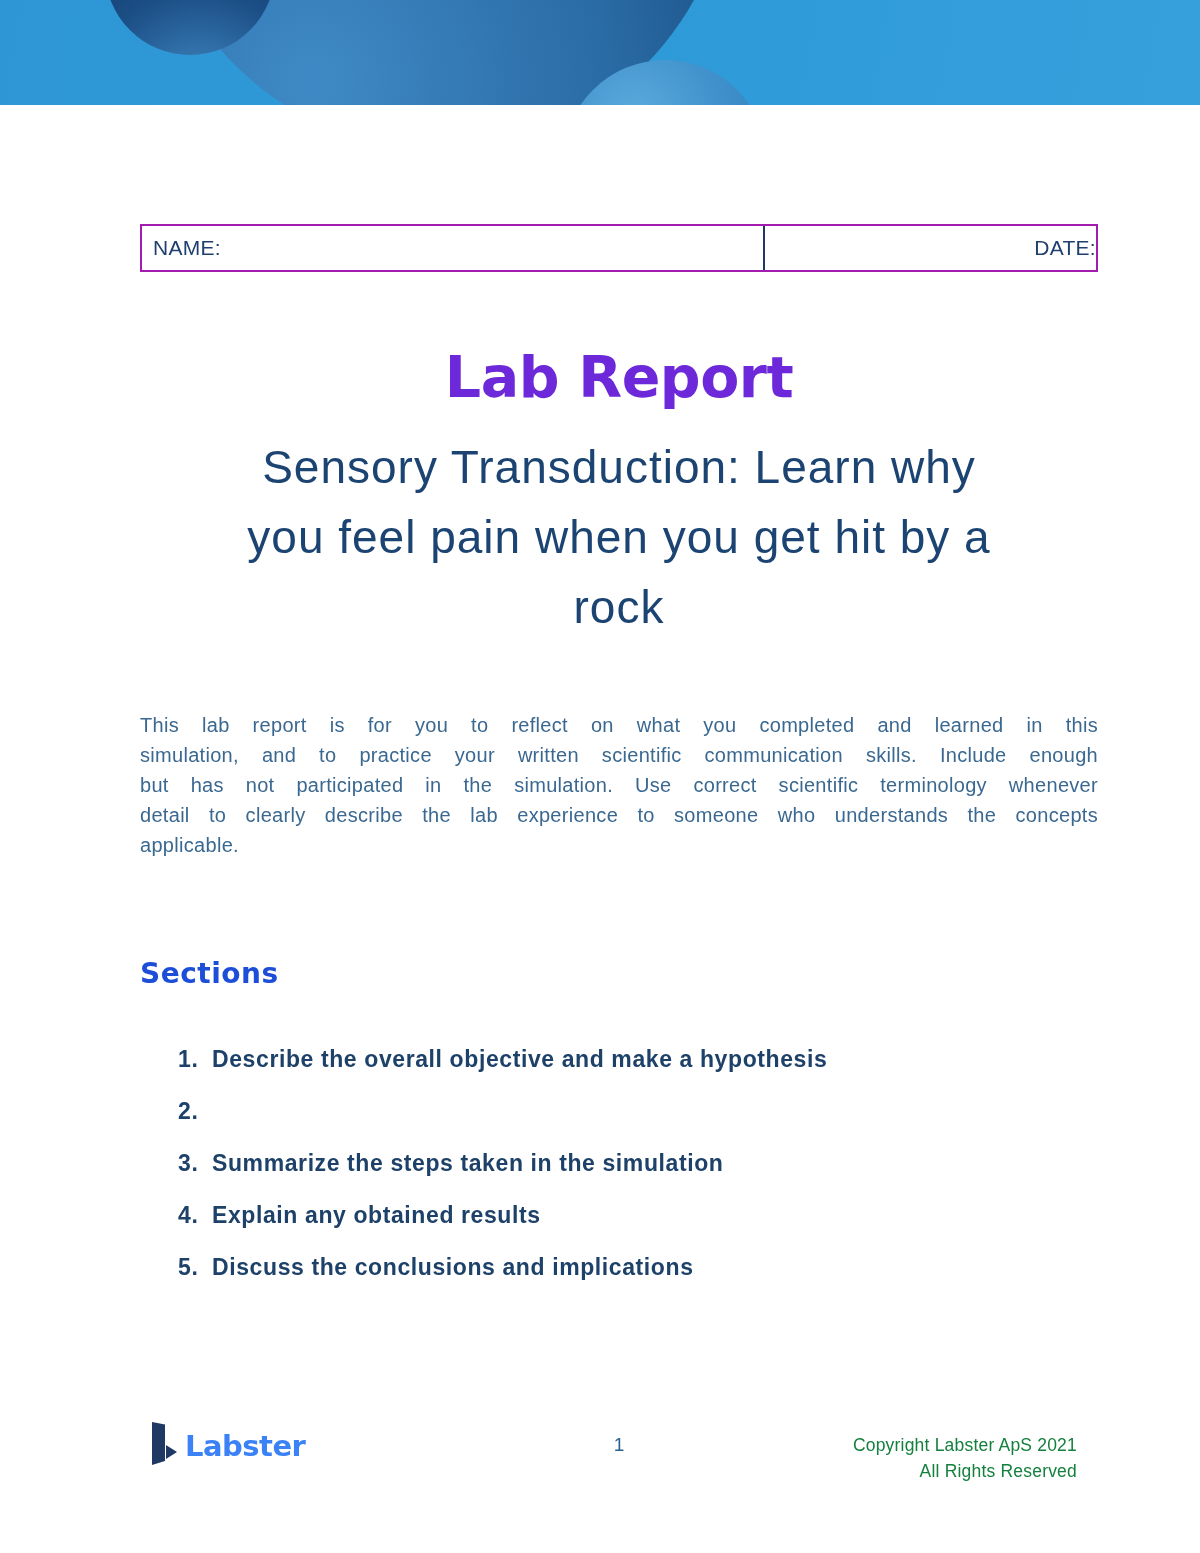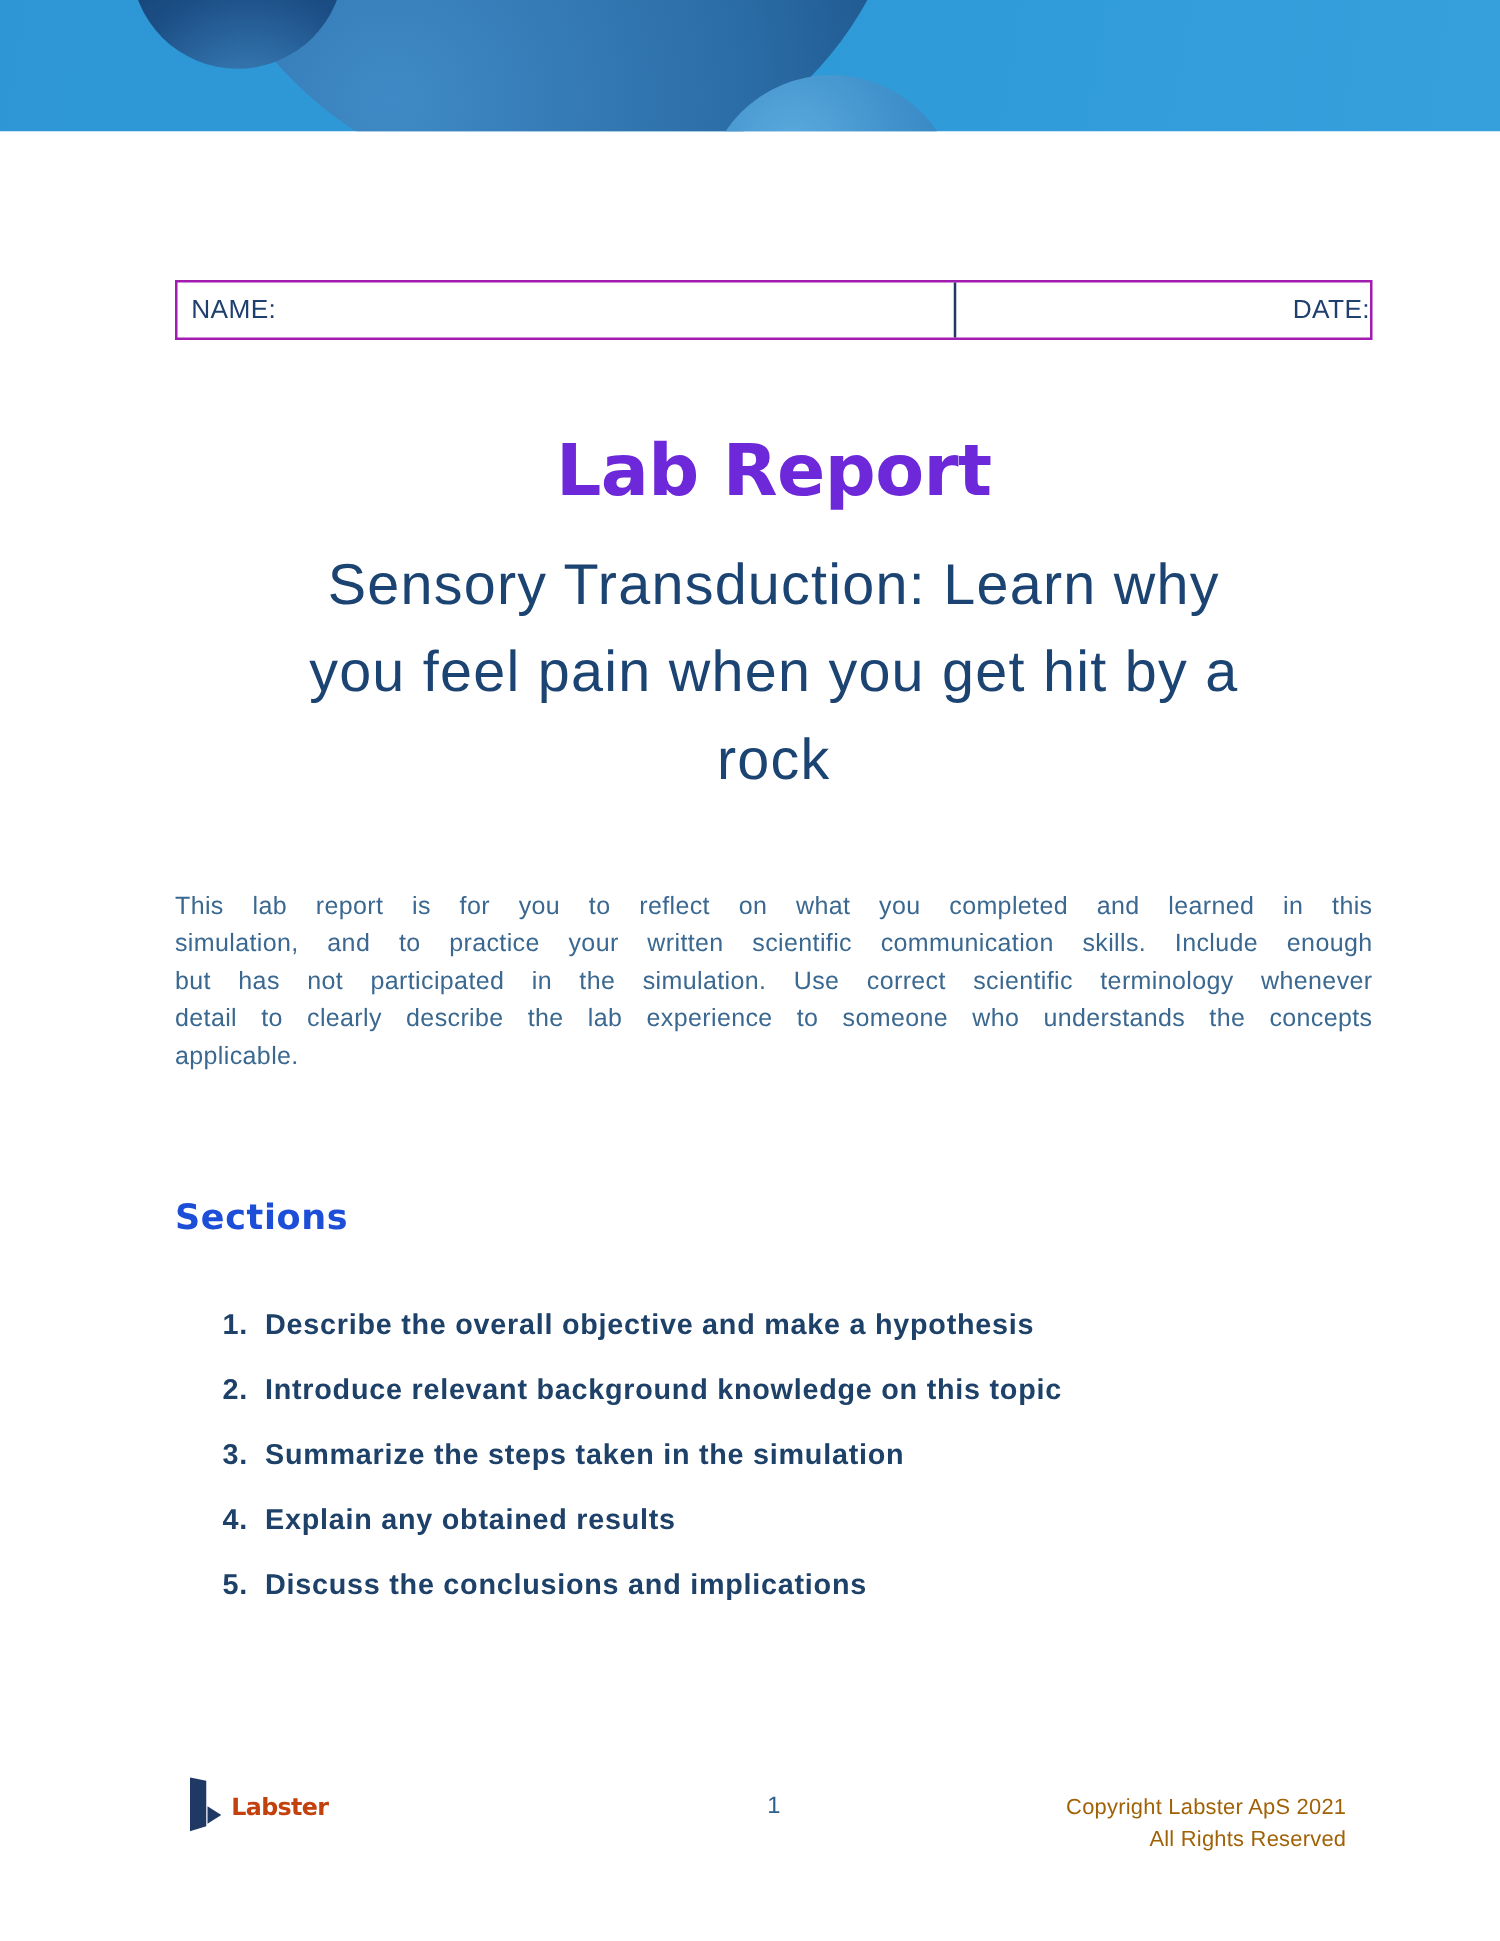--- a/index.html
+++ b/index.html
@@ -119,40 +119,40 @@
 
   
   .footer-logo {
     position: absolute;
     left: 150px; top: 1421px;
     display: flex; align-items: center; gap: 8px;
   }
   .footer-logo .brand {
     font-family: "DejaVu Sans", sans-serif;
     font-weight: bold;
-    font-size: 19px;
-    color: #c2410c;
+    font-size: 29px;
+    color: #3b82f6;
     letter-spacing: -0.5px;
   }
   .page-number {
     position: absolute;
     left: 140px; top: 1434px;
     width: 958px;
     text-align: center;
     font-size: 19px;
     color: #2d6090;
   }
   .copyright {
     position: absolute;
     right: 123px; top: 1432px;
     text-align: right;
     font-size: 17.5px;
     line-height: 26px;
     letter-spacing: 0.2px;
-    color: #a16207;
+    color: #15803d;
   }
 </style>
 </head>
 <body>
 
 <div class="page">
 
   <div class="header">
     <div class="sphere sphere-big"></div>
     <div class="sphere sphere-small"></div>
@@ -186,21 +186,20 @@
 
   <div class="sections-heading">Sections</div>
 
   <ol class="sections-list">
     <li class="section-item">
       <span class="num">1.</span>
       <span>Describe the overall objective and make a hypothesis</span>
     </li>
     <li class="section-item">
       <span class="num">2.</span>
-      <span>Introduce relevant background knowledge on this topic</span>
     </li>
     <li class="section-item">
       <span class="num">3.</span>
       <span>Summarize the steps taken in the simulation</span>
     </li>
     <li class="section-item">
       <span class="num">4.</span>
       <span>Explain any obtained results</span>
     </li>
     <li class="section-item">

